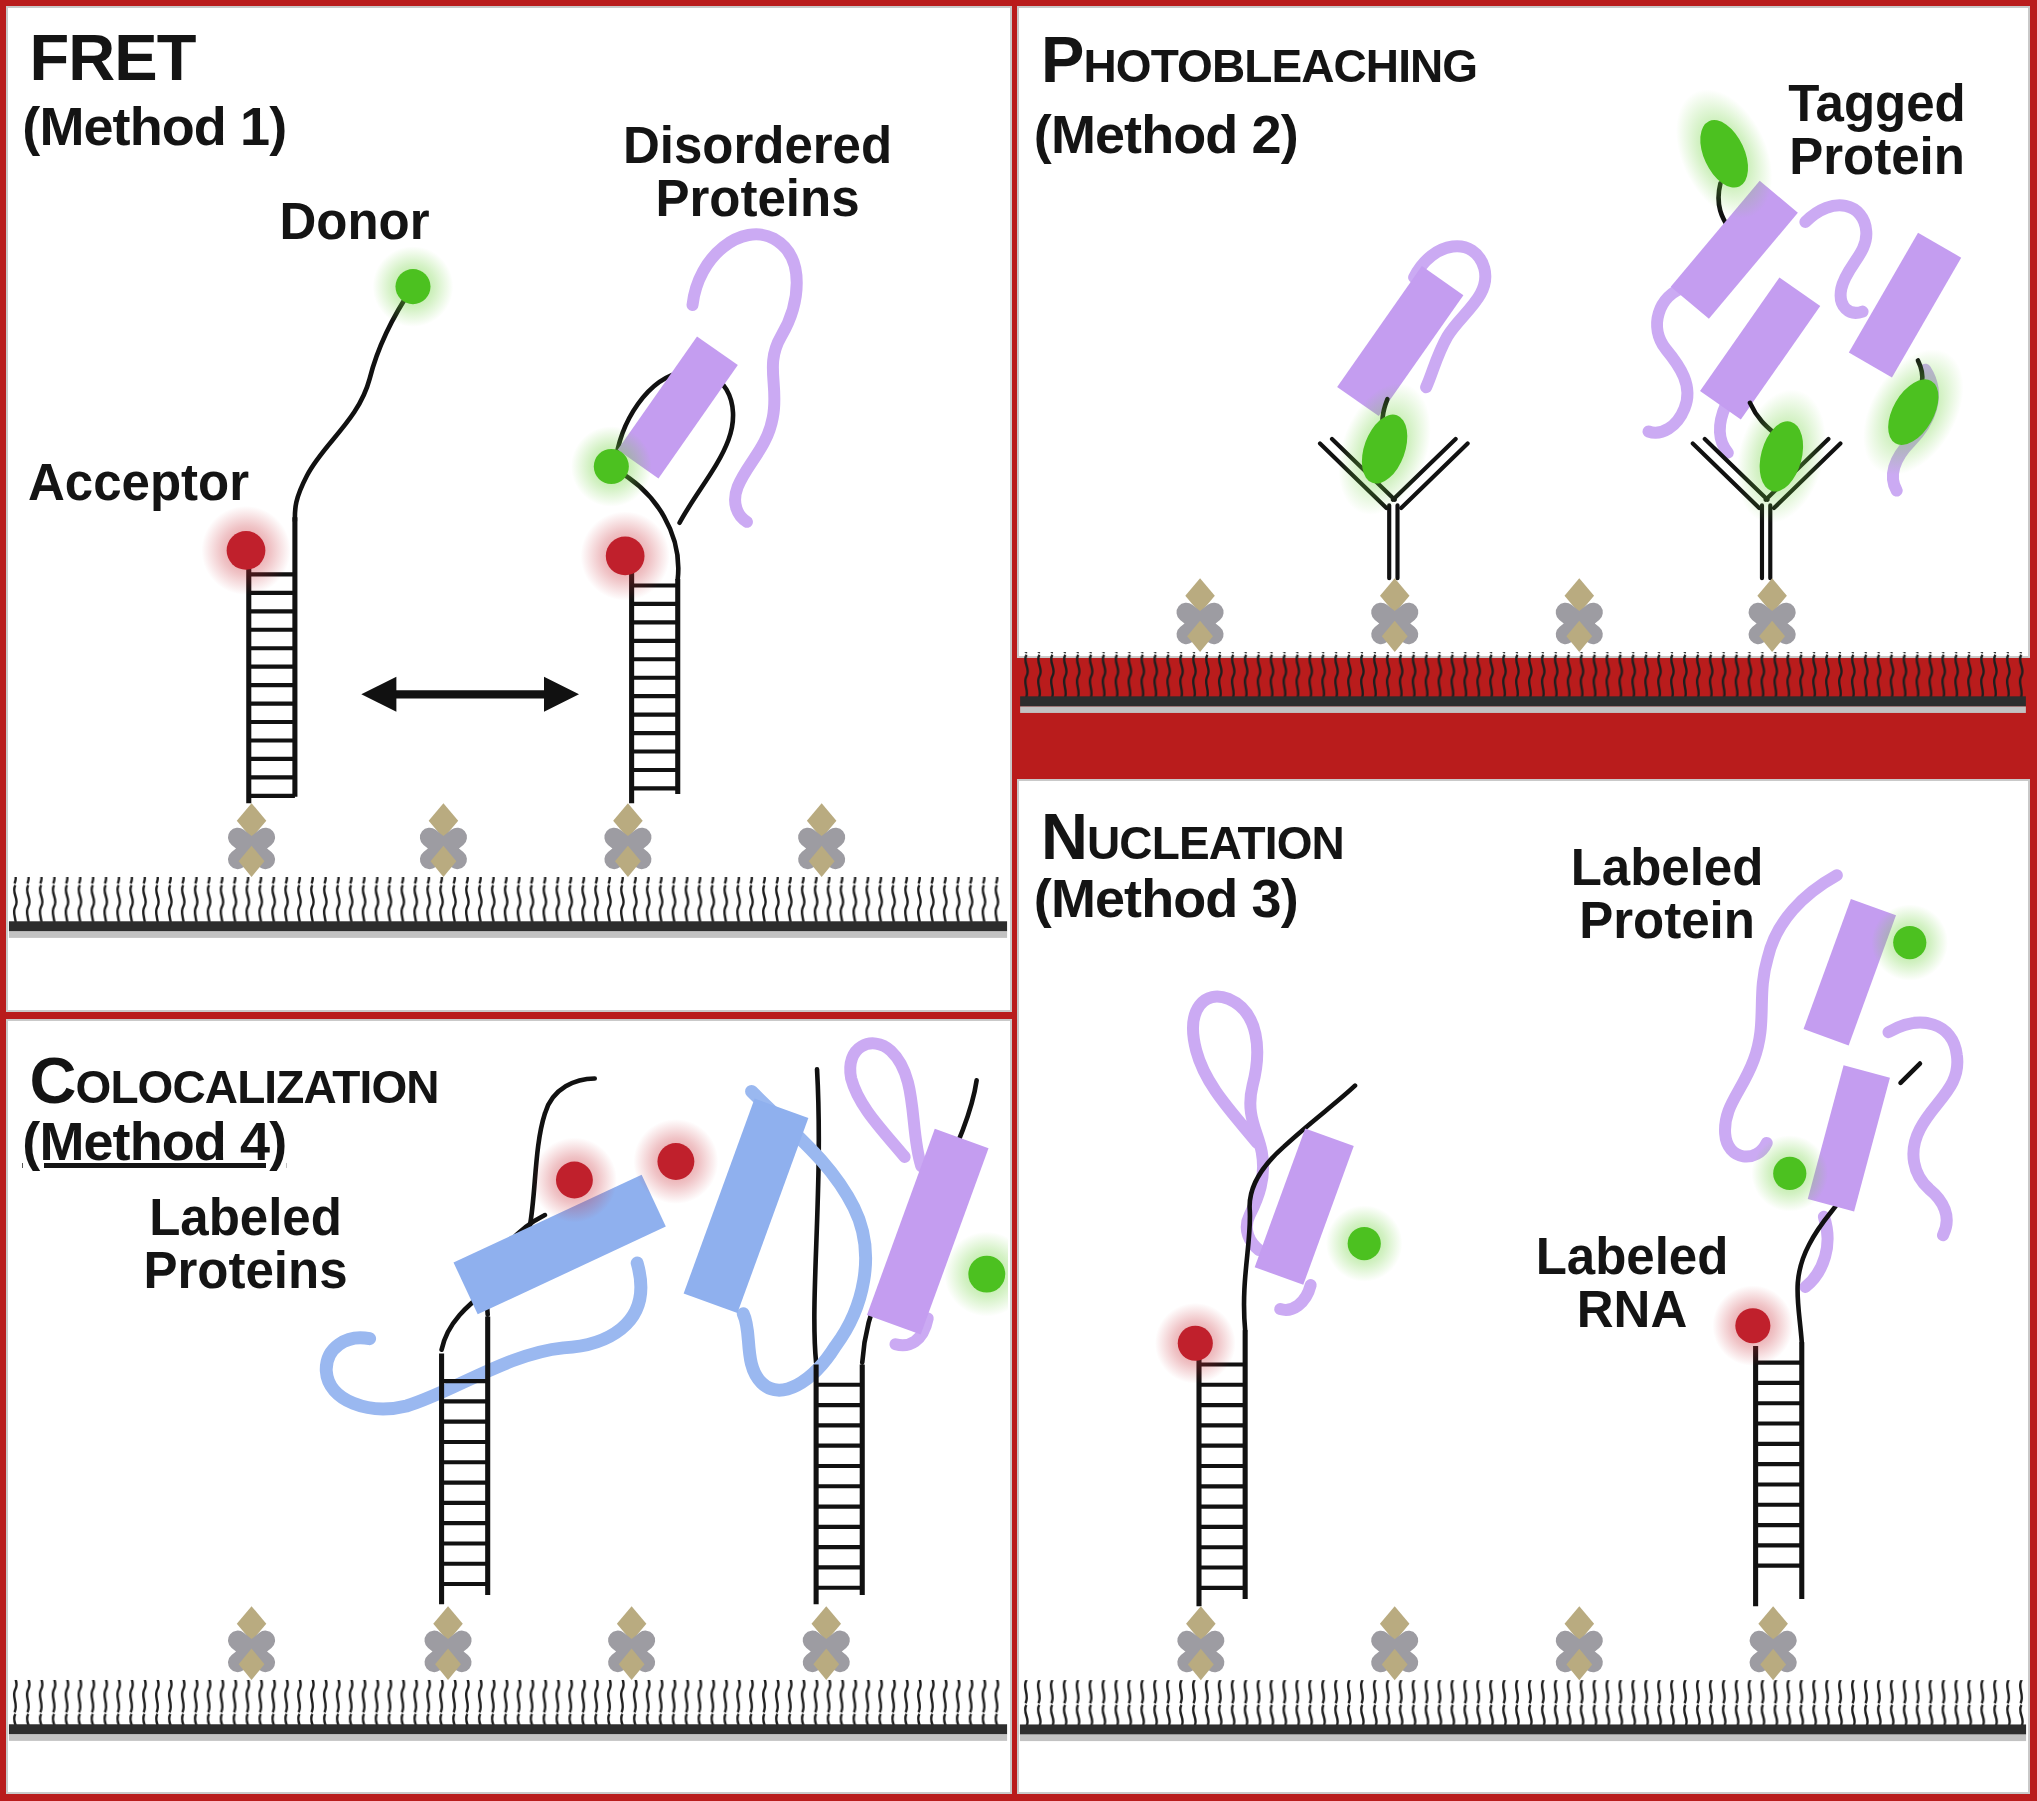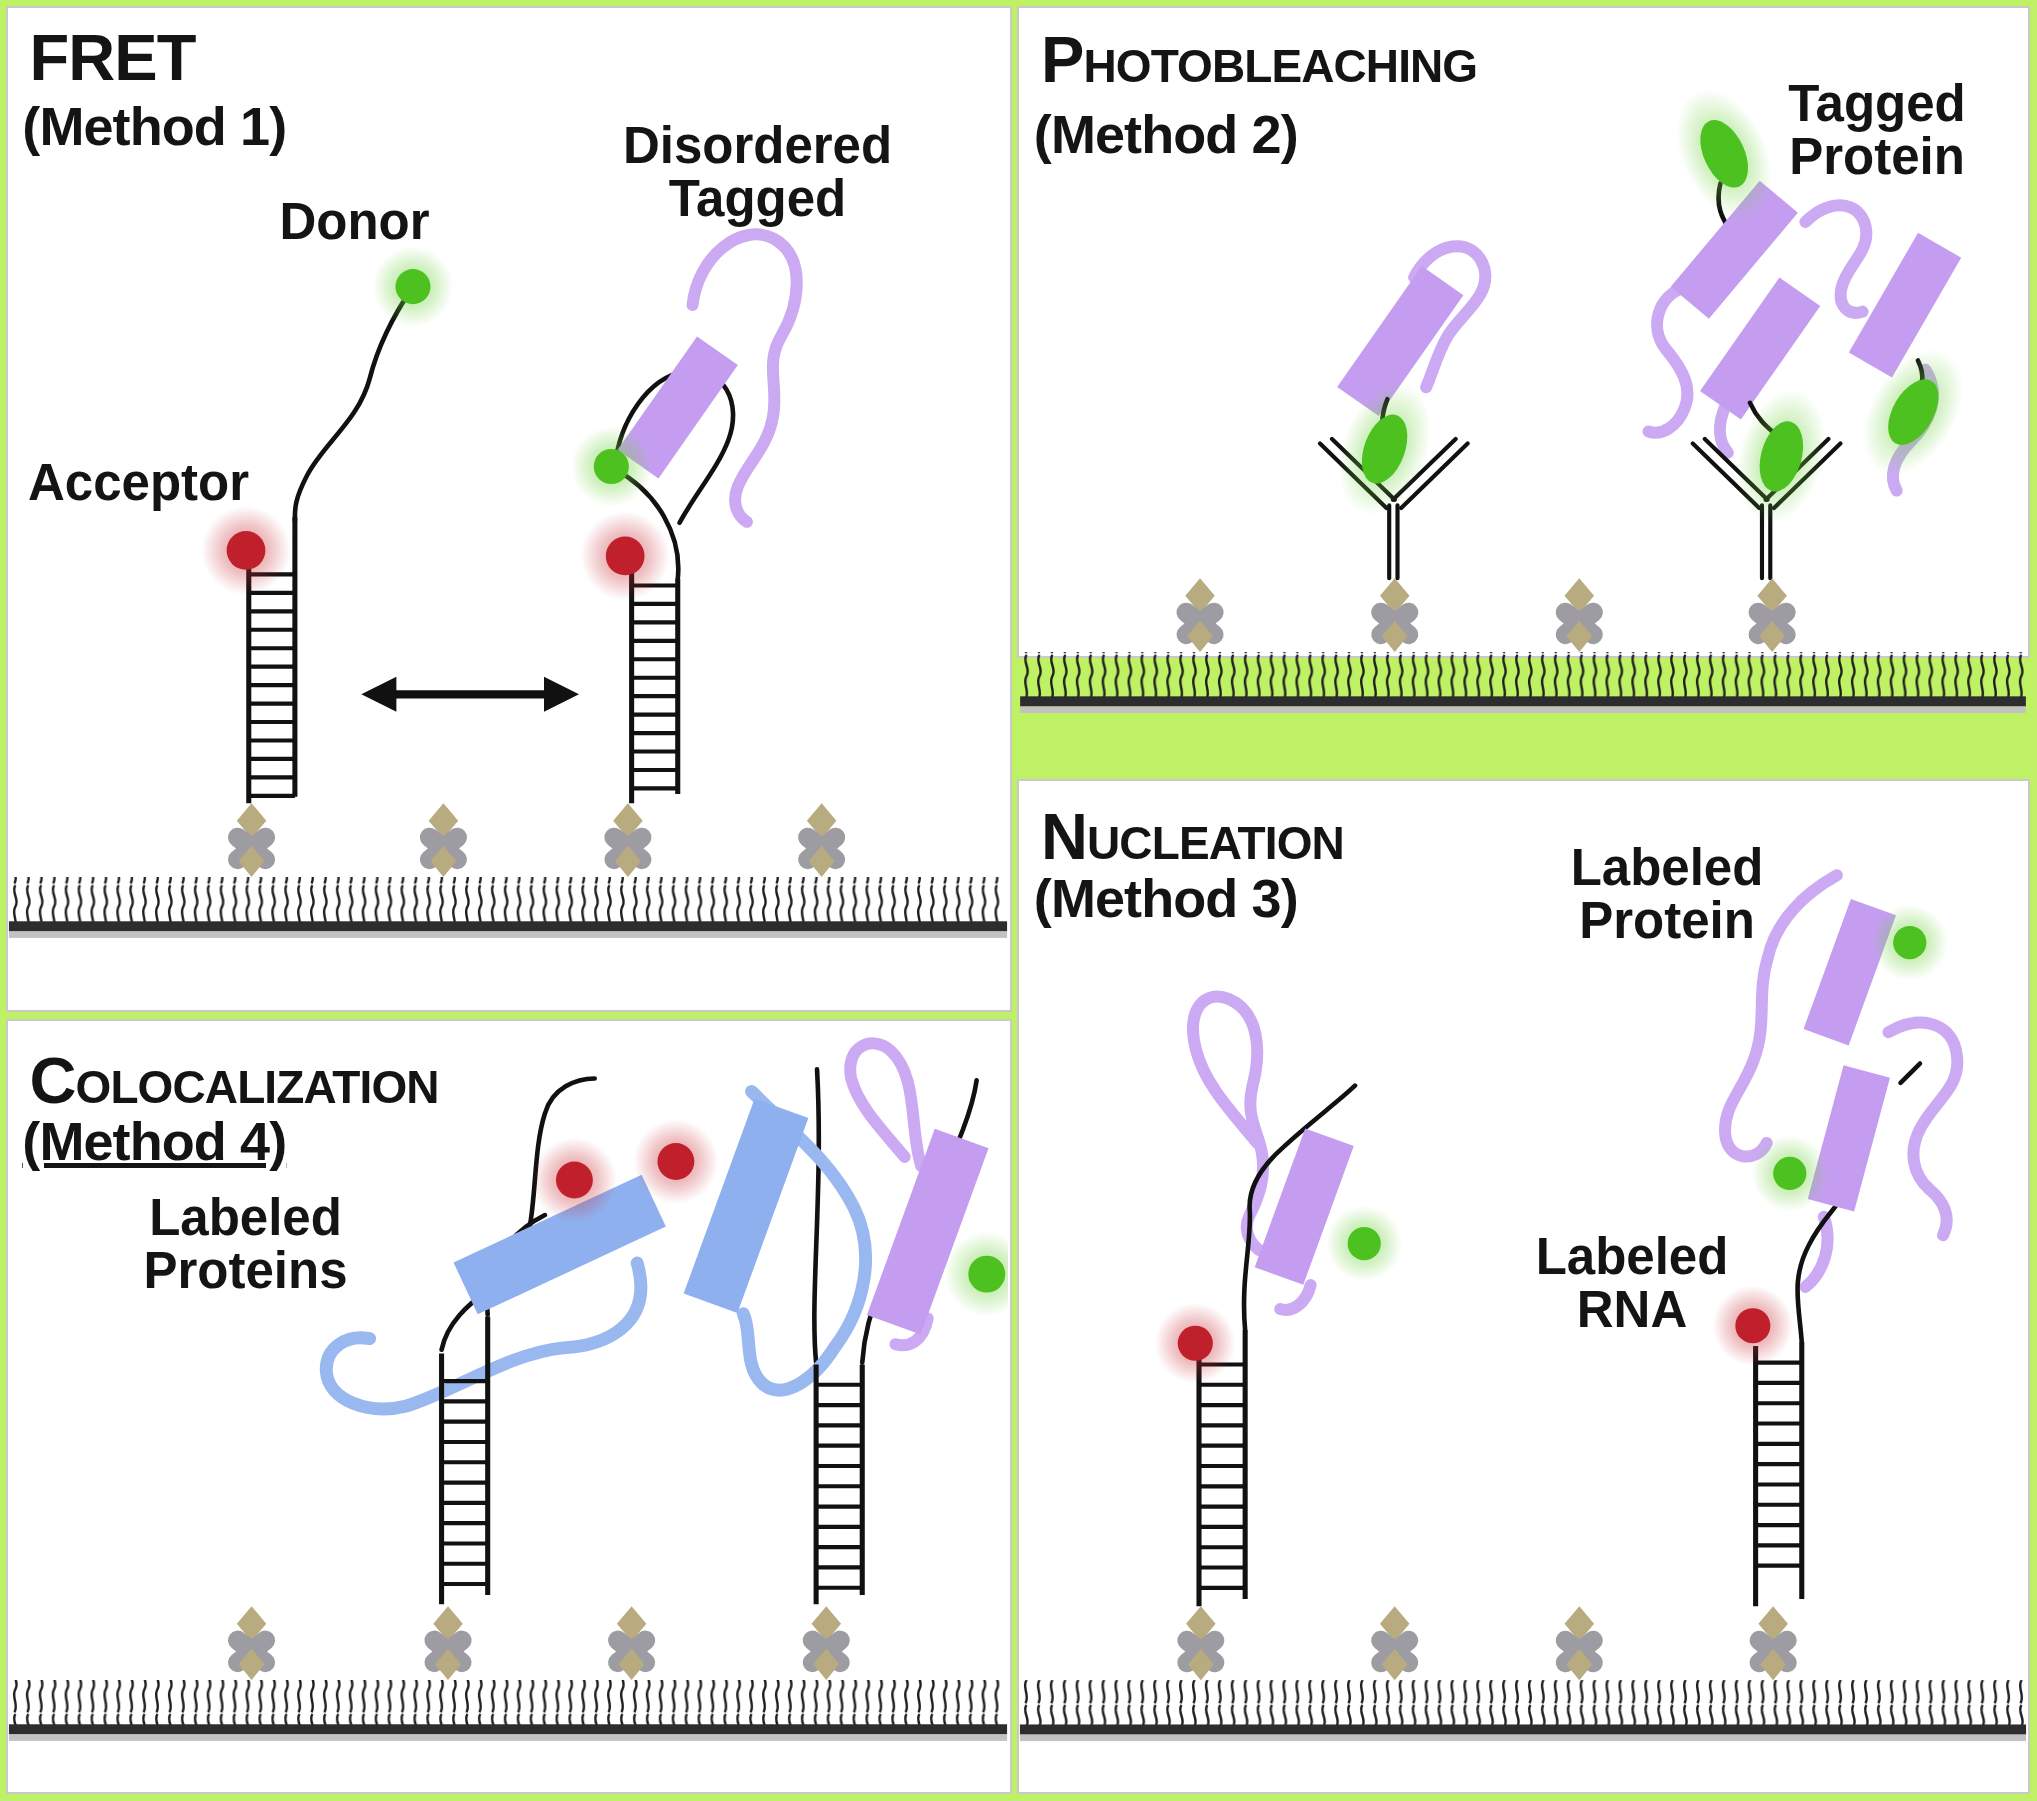--- a/index.html
+++ b/index.html
@@ -1,16 +1,16 @@
 <!DOCTYPE html>
 <html style="font-size:14.8px"><head>
 <meta charset="utf-8">
 <style>
   html,body{margin:0;padding:0;background:#fff;}
-  #fig{position:relative;width:2038px;height:1802px;background:#bef264;font-family:"Liberation Sans",sans-serif;overflow:hidden;}
+  #fig{position:relative;width:2038px;height:1802px;background:#b91c1c;font-family:"Liberation Sans",sans-serif;overflow:hidden;}
   .panel{position:absolute;background:#ffffff;border:2.8px solid #c9c9c9;box-sizing:border-box;}
   .panel svg{position:absolute;left:0;top:0;}
   .lbl{position:absolute;color:#141414;white-space:pre-line;line-height:1.04;}
   .title{font-size:65px;font-weight:900;letter-spacing:-0.9px;font-variant:small-caps;}
   .method{font-size:54px;font-weight:700;letter-spacing:-0.9px;}
   .sub{font-size:51px;font-weight:700;text-align:center;transform:translate(-50%,-50%);}
 </style>
 </head>
 <body>
 
@@ -91,21 +91,21 @@
   <rect x="3" y="942" width="1078" height="50" fill="url(#hz-f)"></rect>
   <rect x="1" y="990" width="1082" height="11" fill="#2d2d2d"></rect>
   <rect x="1" y="1001" width="1082" height="7" fill="#c2c2c2"></rect>
   </g>
       </svg>
     <div class="lbl title" style="left:22px;top:16.6px;">FRET</div>
     <div class="lbl method" style="left:14.8px;top:90px;">(Method 1)</div>
     <div class="lbl sub" style="left:347px;top:214px;">Donor</div>
     <div class="lbl sub" style="left:131px;top:475px;">Acceptor</div>
     <div class="lbl sub" style="left:750px;top:164px;">Disordered
-Tagged</div>
+Proteins</div>
   </div>
 
   <div class="panel" id="p-photo" style="left:1017px;top:5.5px;width:1013px;height:652px;">
     <svg id="svg-photo" width="1008" height="764" viewBox="0 0 1092 828">
         <defs>
   <radialGradient id="gr-p">
             <stop offset="0" stop-color="rgba(200,40,50,0.55)"></stop>
             <stop offset="0.55" stop-color="rgba(200,40,50,0.28)"></stop>
             <stop offset="1" stop-color="rgba(200,40,50,0)"></stop>
           </radialGradient>

